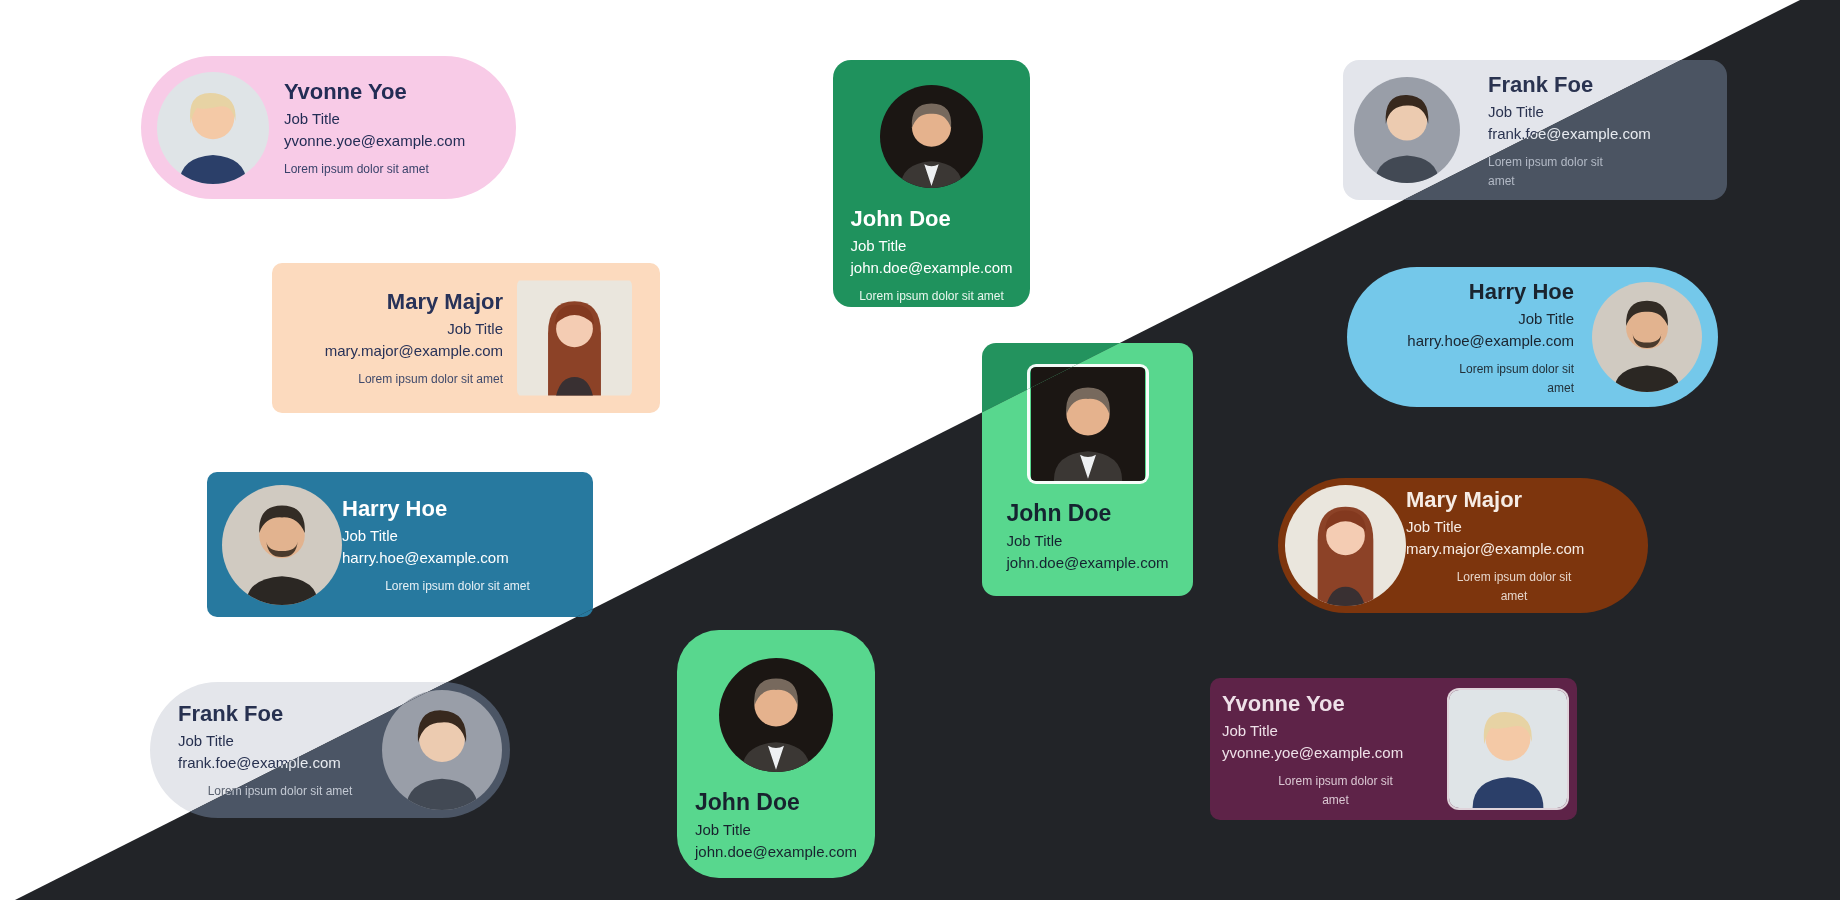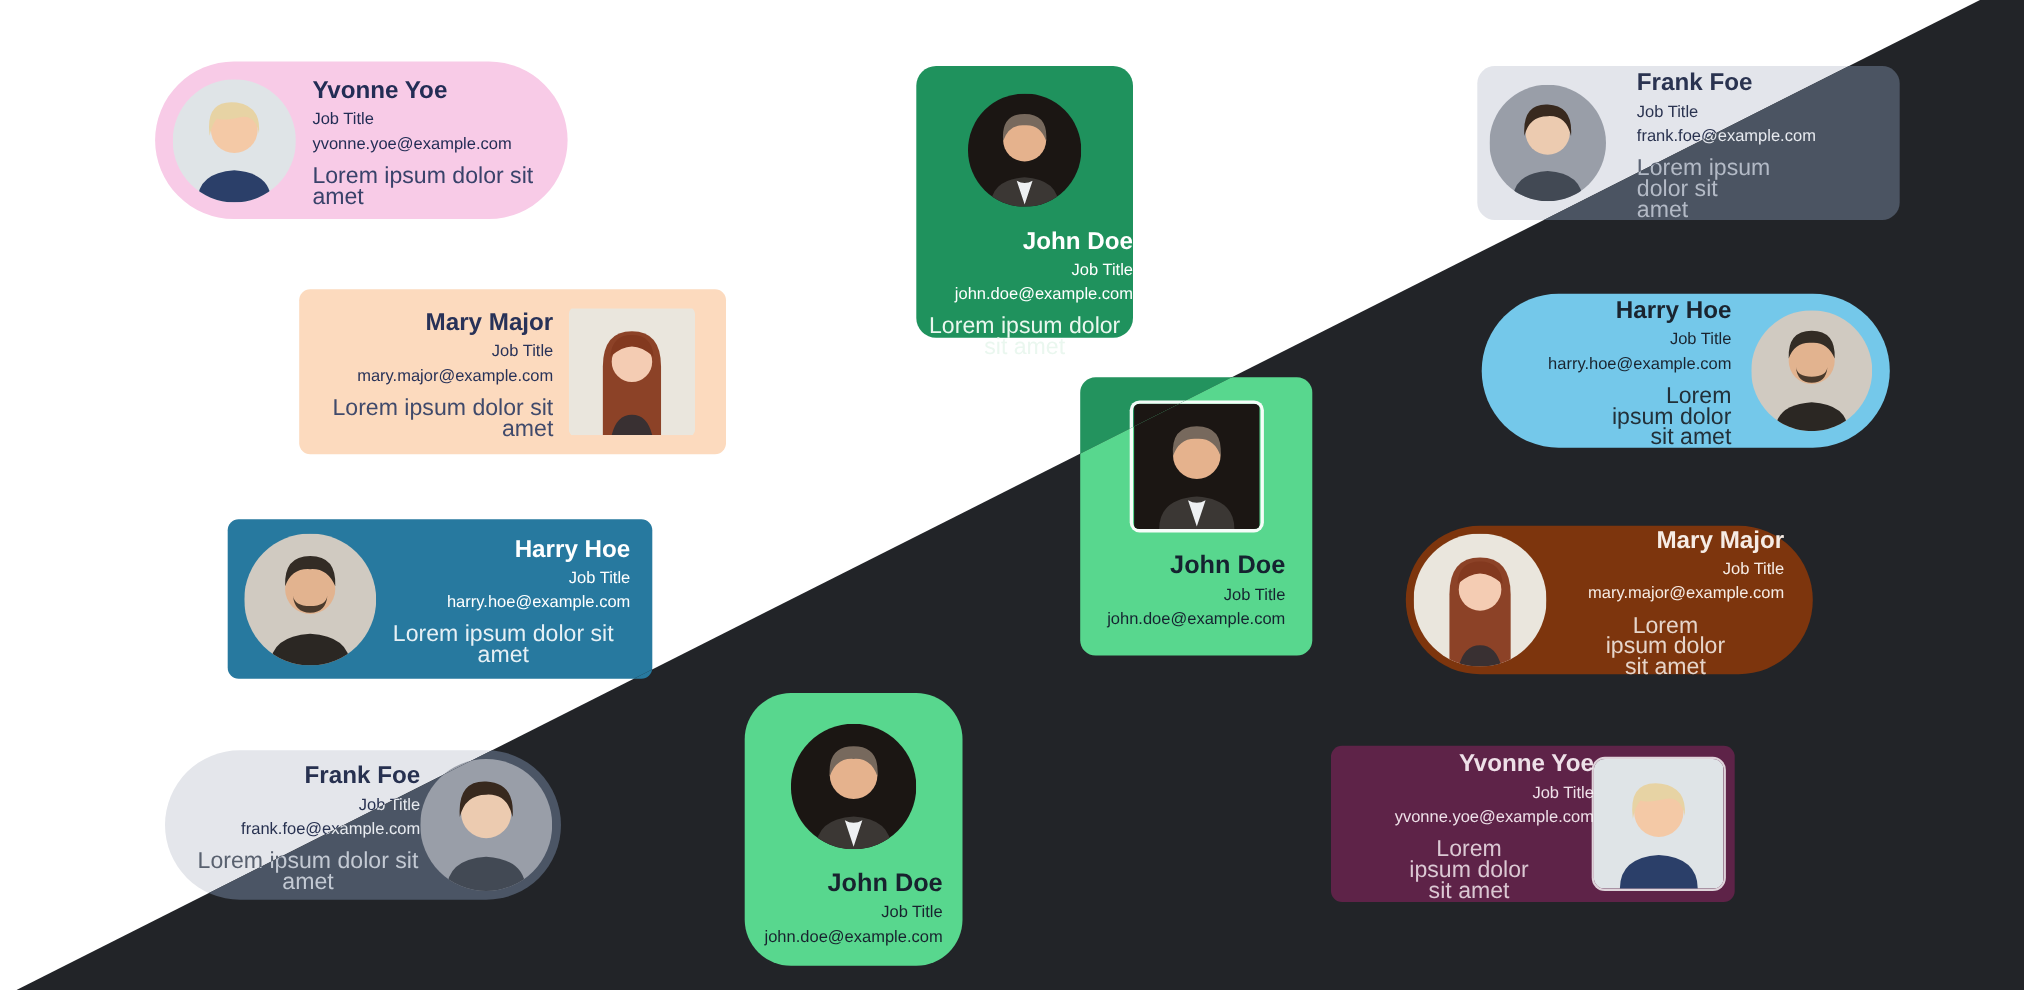--- a/index.html
+++ b/index.html
@@ -15,25 +15,25 @@
   .v{flex-direction:column;align-items:center;text-align:center;}
 
   .photo{display:block;flex:none;overflow:hidden;}
   .photo svg{display:block;width:100%;height:100%;}
   .round{border-radius:50%;}
   .sq{border-radius:8px;}
 
   .info{display:flex;flex-direction:column;min-width:0;}
   .align-left{text-align:left;align-items:flex-start;}
   .align-right{text-align:right;align-items:flex-end;}
-  .align-center{text-align:center;align-items:flex-end;}
+  .align-center{text-align:center;align-items:flex-start;}
   .name{font-size:22px;font-weight:600;line-height:29px;color:var(--fg);}
   .job{font-size:15px;font-weight:500;line-height:23px;margin-top:1px;color:var(--fg);}
   .email{font-size:15px;line-height:20px;margin-top:1px;color:var(--fg);}
-  .lorem{font-size:21px;line-height:19px;margin-top:9px;color:var(--muted);}
+  .lorem{font-size:12px;line-height:19px;margin-top:9px;color:var(--muted);}
   .align-right .lorem{margin-left:auto;}
   .align-center .lorem{margin-left:auto;margin-right:auto;}
 
   
   .c1{left:141px;top:56px;width:375px;height:143px;border-radius:72px;
       background:#f8cbe7;--fg:#232d55;--muted:#39426a;}
   .c1 .photo{width:112px;height:112px;margin-left:16px;}
   .c1 .info{margin-left:15px;}
 
   

